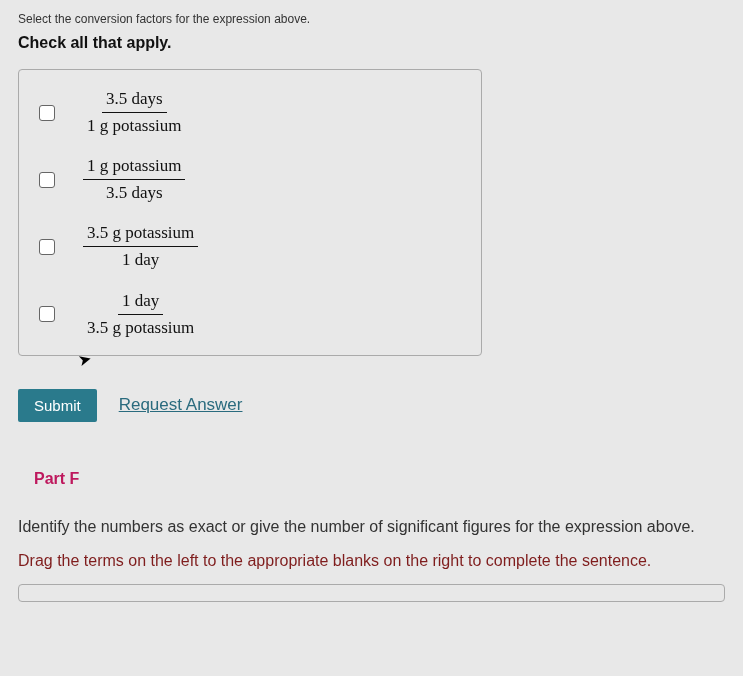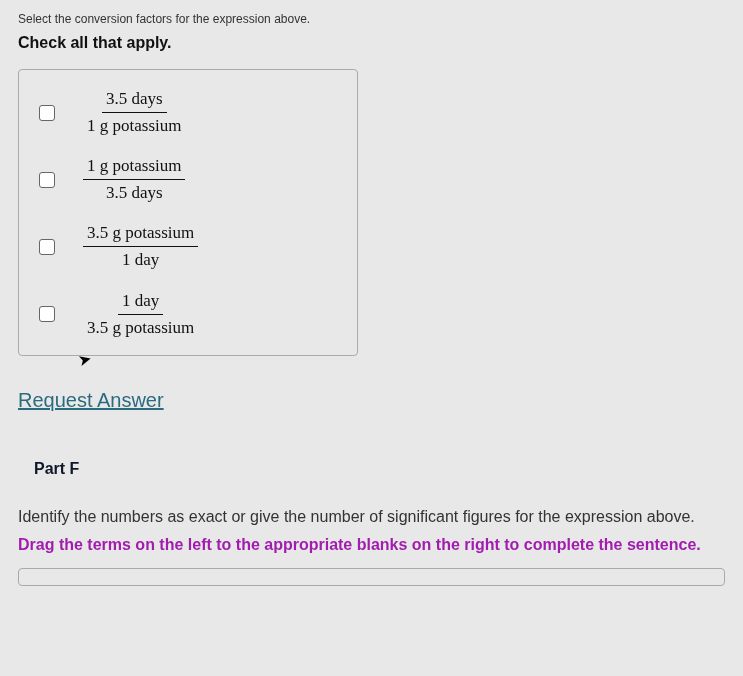--- a/index.html
+++ b/index.html
@@ -10,21 +10,21 @@
       height: 676px;
       padding: 12px 18px;
       color: #333;
       overflow: hidden;
     }
     .instruction { font-size: 12px; color: #333; margin-bottom: 8px; }
     .bold-instruction { font-size: 16px; font-weight: bold; color: #111; margin-bottom: 17px; }
     .options-box {
       border: 1px solid #aaa;
       border-radius: 4px;
-      width: 340px;
+      width: 464px;
       padding: 18px 20px 12px 20px;
       background: #e8e8e8;
     }
     .option-row {
       display: flex;
       align-items: center;
       margin-bottom: 18px;
     }
     .option-row:last-child { margin-bottom: 4px; }
     .chk {
@@ -59,52 +59,52 @@
       color: #fff;
       border: none;
       padding: 8px 16px;
       font-size: 15px;
       border-radius: 2px;
       cursor: pointer;
     }
     .request-link {
       color: #2a6b7e;
       text-decoration: underline;
-      font-size: 20px;
+      font-size: 17px;
       cursor: pointer;
     }
     .cursor-icon {
       position: relative;
       left: 60px;
       top: -6px;
       font-size: 16px;
       color: #000;
       transform: rotate(-15deg);
       display: inline-block;
     }
     .part-header {
       margin-top: 48px;
       font-weight: bold;
       font-size: 16px;
-      color: #0f172a;
+      color: #be185d;
       margin-bottom: 30px;
       display: flex;
       align-items: flex-start;
     }
     .part-caret {
       display: inline-block;
       width: 0; height: 0;
       border-top: 6px solid transparent;
       border-bottom: 6px solid transparent;
       border-left: 8px solid #333;
       margin-right: 8px;
       visibility: hidden;
     }
-    .partf-text { font-size: 16px; color: #333; margin-bottom: 10px; }
-    .partf-bold { font-size: 16px; font-weight: bold; color: #a21caf; margin-bottom: 14px; }
+    .partf-text { font-size: 16px; color: #333; margin-bottom: 16px; }
+    .partf-bold { font-size: 16px; font-weight: normal; color: #7f1d1d; margin-bottom: 14px; }
     .drag-box {
       border: 1px solid #aaa;
       border-radius: 4px;
       height: 18px;
       width: 100%;
       background: #e8e8e8;
     }
   </style>
 </head>
 <body>
@@ -141,20 +141,21 @@
     <div class="fraction">
       <span class="numer">1 day</span>
       <span class="denom">3.5 g potassium</span>
     </div>
   </div>
 </div>
 
 <span class="cursor-icon">➤</span>
 
 <div class="action-row">
+  <button class="submit-btn">Submit</button>
   <a class="request-link">Request Answer</a>
 </div>
 
 <div class="part-header">
   <span class="part-caret"></span>
   <span>Part F</span>
 </div>
 
 <div class="partf-text">Identify the numbers as exact or give the number of significant figures for the expression above.</div>
 <div class="partf-bold">Drag the terms on the left to the appropriate blanks on the right to complete the sentence.</div>

